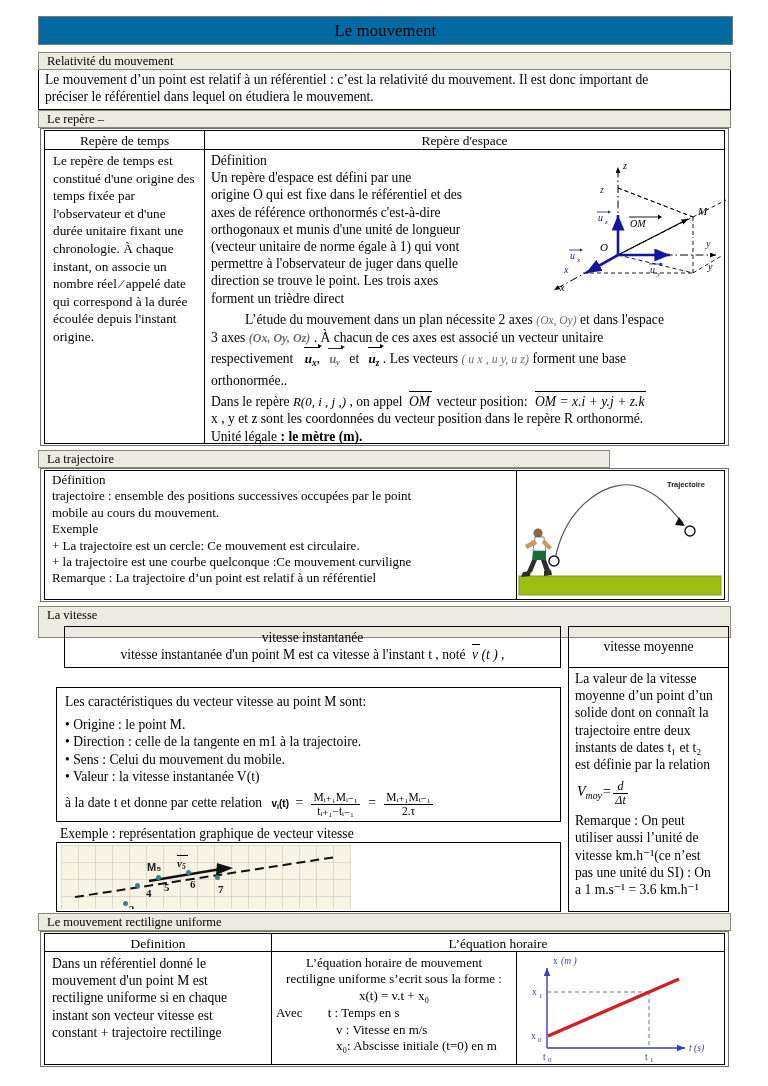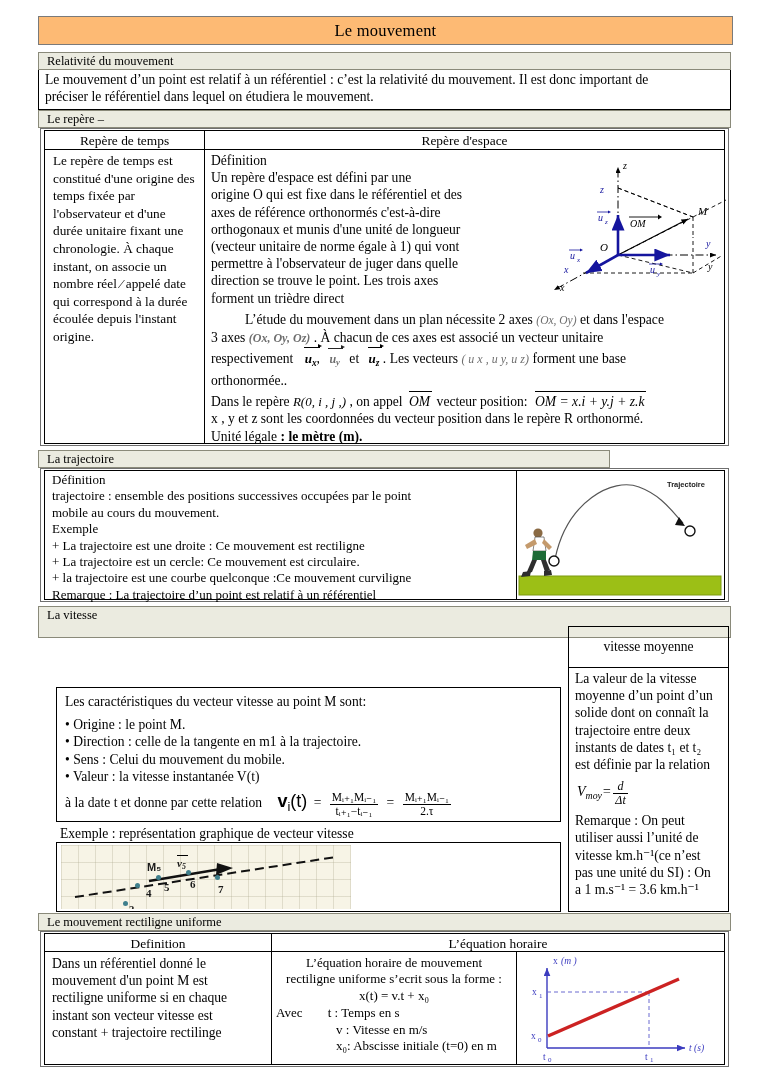--- a/index.html
+++ b/index.html
@@ -22,21 +22,21 @@
     padding: 0;
   }
 
   
   .title-bar {
     position: absolute;
     left: 38px;
     top: 16px;
     width: 693px;
     height: 27px;
-    background: #fdba74;
+    background: #0369a1;
     border: 1px solid #7a7a7a;
     display: flex;
     align-items: center;
     justify-content: center;
     font-size: 16.5px;
     letter-spacing: .2px;
   }
 
   
   .sec-head {
@@ -308,21 +308,20 @@
     <span>La trajectoire</span>
   </div>
 
   <div class="blk outer2" style="left:40px; top:468px; width:689px; height:134px;"></div>
 
   <div class="blk bordered" style="left:44px; top:470px; width:473px; height:130px; padding:1px 5px 0 7px;">
     <p class="txt-s">Définition</p>
     <p class="txt-s">trajectoire : ensemble des positions successives occupées par le point</p>
     <p class="txt-s">mobile au cours du mouvement.</p>
     <p class="txt-s">Exemple</p>
-    <p class="txt-s">+ La trajectoire est une droite : Ce mouvement est rectiligne</p>
     <p class="txt-s">+ La trajectoire est un cercle: Ce mouvement est circulaire.</p>
     <p class="txt-s">+ la trajectoire est une courbe quelconque :Ce mouvement curviligne</p>
     <p class="txt-s">Remarque : La trajectoire d’un point est relatif à un référentiel</p>
   </div>
 
   <div class="blk bordered" style="left:517px; top:470px; width:208px; height:130px; border-left:none; overflow:hidden;">
     <svg width="206" height="128" viewBox="0 0 206 128">
 
       <rect x="2" y="105" width="202" height="19" fill="#9cbf16" stroke="#7d9a0e" stroke-width="1"></rect>
 
@@ -344,31 +343,39 @@
         <path d="M18,68 L8,74 L10,78 L20,73 z" fill="#c49a6c"></path>
       </g>
       <text x="150" y="16" font-family="Liberation Sans, sans-serif" font-size="7.5" font-weight="bold" fill="#1a1a1a">Trajectoire</text>
     </svg>
   </div>
 
   <div class="blk sec-head" style="left:38px; top:606px; width:693px; height:32px;">
     <span>La vitesse</span>
   </div>
 
+  <div class="blk bordered" style="left:64px; top:626px; width:497px; height:42px; padding:2px 4px 0 4px;">
+    <p class="txt center">vitesse instantanée</p>
+    <p class="txt center">
+      <span>vitesse instantanée  d'un point M est ca vitesse à l'instant t , noté</span>
+      <span class="ovl ital" style="margin-left:3px;">v</span>
+      <span class="ital">(t ) ,</span>
+    </p>
+  </div>
 
 
   <div class="blk bordered" style="left:56px; top:687px; width:505px; height:135px; padding:5px 6px 0 8px;">
     <p class="txt" style="margin-bottom:6px;">Les caractéristiques du vecteur vitesse au point M sont:</p>
     <p class="txt">• Origine : le point M.</p>
     <p class="txt">• Direction : celle de la tangente en m1 à la trajectoire.</p>
     <p class="txt">• Sens : Celui du mouvement du mobile.</p>
     <p class="txt">• Valeur : la vitesse instantanée V(t)</p>
     <p class="txt" style="margin-top:6px;">
       <span>à la date t et donne par cette relation</span>
-      <span style="font-family:'Liberation Sans',sans-serif; font-size:18px; margin-left:12px;"><b>v</b><sub>i</sub><span>(t)</span></span>
+      <span style="font-family:'Liberation Sans',sans-serif; font-size:10px; margin-left:6px;font-weight:bold;"><b>v</b><sub>i</sub><span>(t)</span></span>
       <span style="margin:0 3px;">=</span>
       <span class="frac">
         <span class="num">Mᵢ₊₁Mᵢ₋₁</span>
         <span class="den">tᵢ₊₁−tᵢ₋₁</span>
       </span>
       <span style="margin:0 3px;">=</span>
       <span class="frac">
         <span class="num">Mᵢ₊₁Mᵢ₋₁</span>
         <span class="den">2.τ</span>
       </span>

